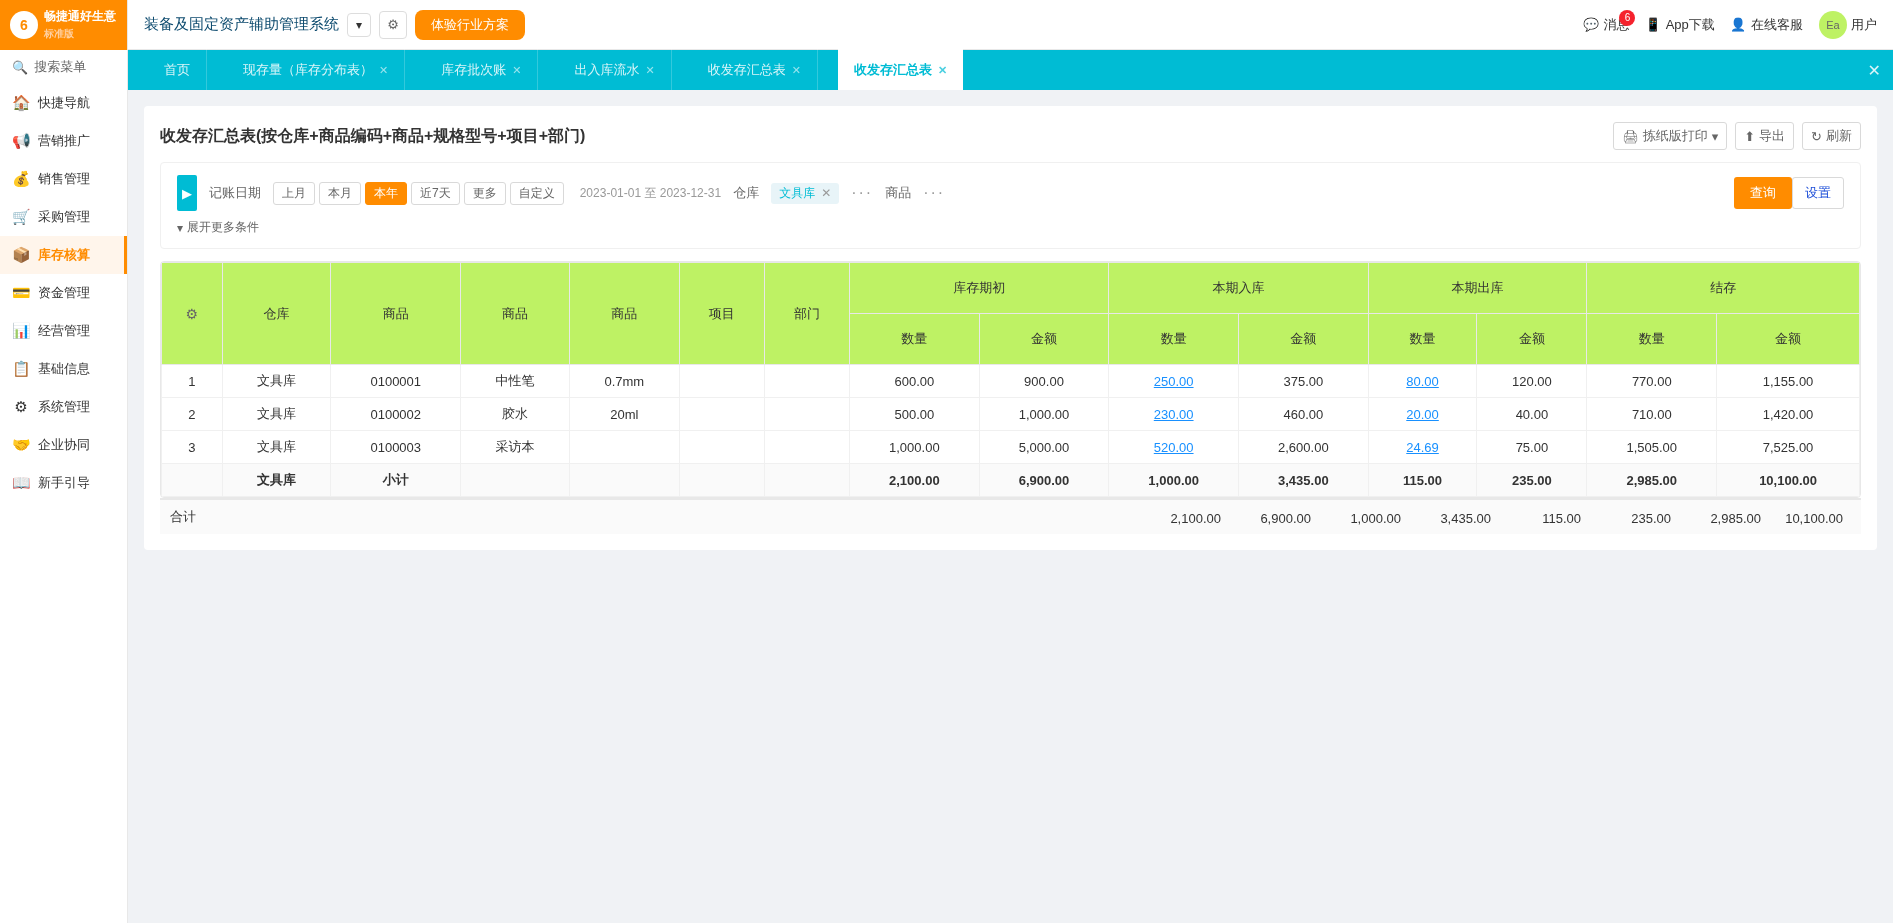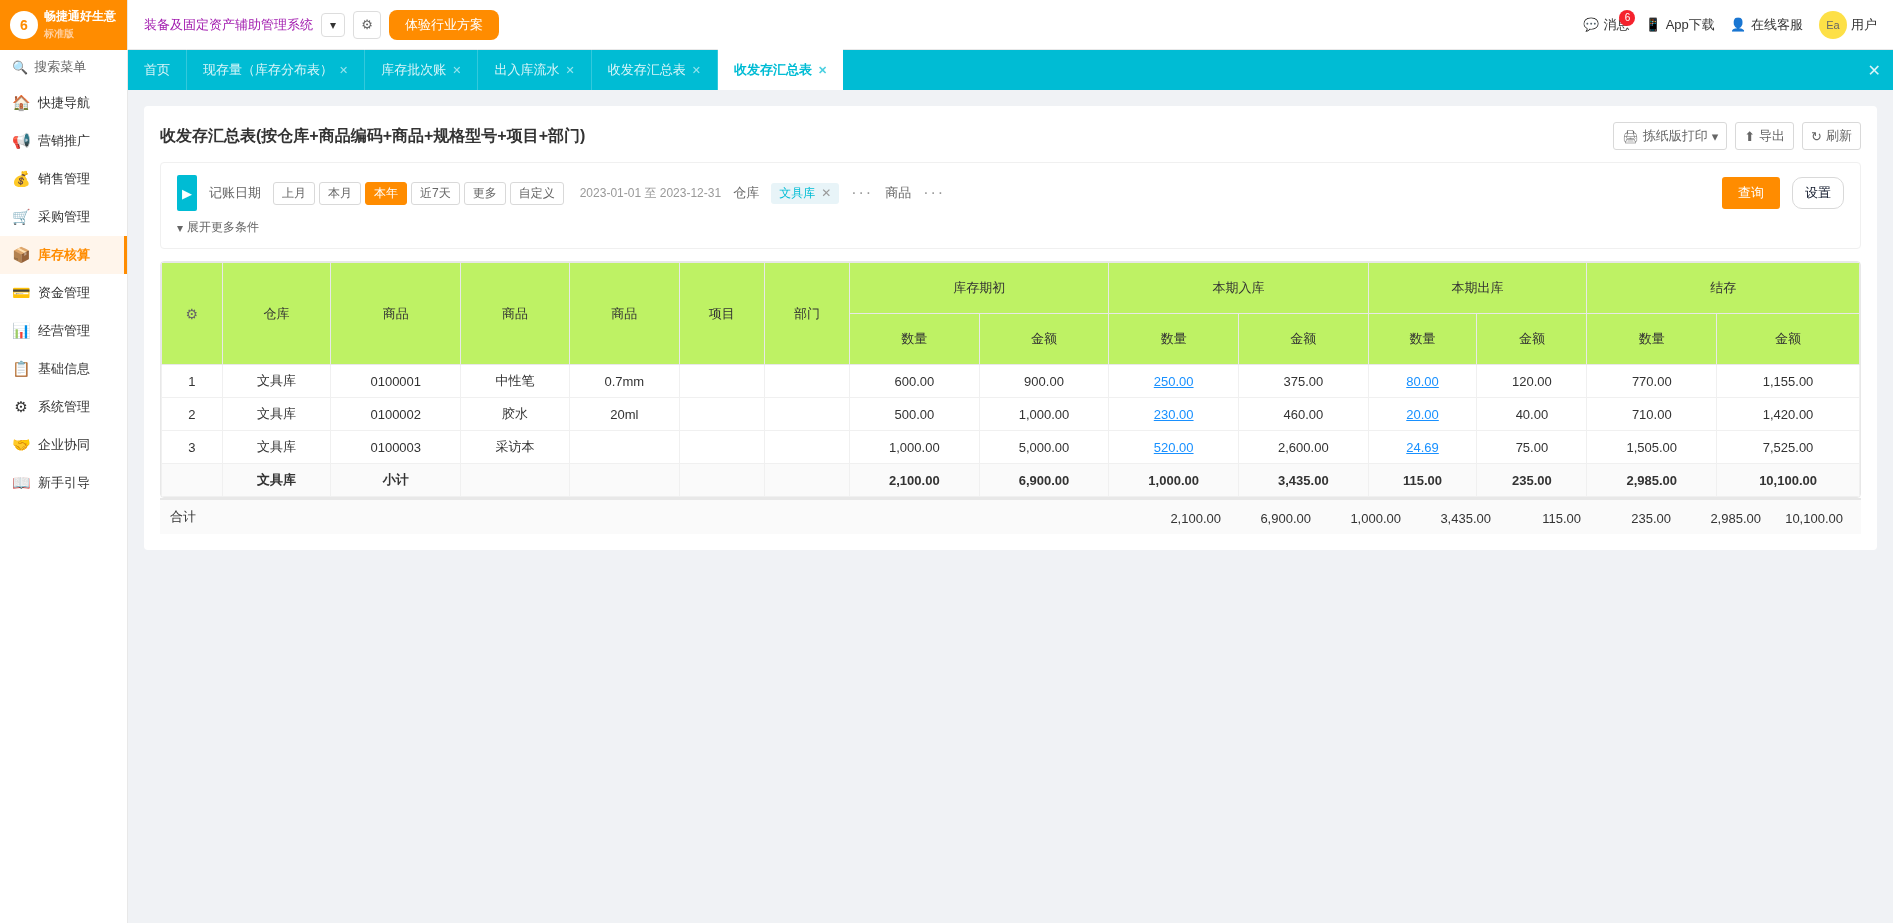--- a/index.html
+++ b/index.html
@@ -15,32 +15,32 @@
     .sidebar-item { display: flex; align-items: center; padding: 10px 12px; cursor: pointer; color: #333; gap: 8px; font-size: 13px; }
     .sidebar-item.active { background: #fff5eb; color: #ff8c00; font-weight: bold; border-right: 3px solid #ff8c00; }
     .sidebar-item-icon { font-size: 15px; width: 18px; text-align: center; }
 
     
     .main { flex: 1; display: flex; flex-direction: column; overflow: hidden; }
 
     
     .top-header { background: #fff; border-bottom: 1px solid #e8e8e8; padding: 0 16px; display: flex; align-items: center; justify-content: space-between; height: 50px; }
     .top-header-left { display: flex; align-items: center; gap: 8px; font-size: 13px; color: #333; }
-    .system-name { font-size: 13px; color: #a21caf; }
+    .system-name { font-size: 15px; color: #0c4a6e; }
     .header-select { border: 1px solid #ddd; border-radius: 4px; padding: 4px 8px; font-size: 12px; color: #333; cursor: pointer; display: flex; align-items: center; gap: 4px; }
     .gear-btn { width: 28px; height: 28px; border: 1px solid #ddd; border-radius: 4px; display: flex; align-items: center; justify-content: center; cursor: pointer; color: #666; }
     .trial-btn { background: #ff8c00; color: #fff; border: none; border-radius: 8px; padding: 6px 16px; cursor: pointer; font-size: 13px; font-family: Liberation Serif, serif; }
     .top-header-right { display: flex; align-items: center; gap: 16px; font-size: 13px; color: #333; }
     .header-action { display: flex; align-items: center; gap: 4px; cursor: pointer; position: relative; }
     .badge { background: #f5222d; color: #fff; border-radius: 50%; width: 16px; height: 16px; font-size: 10px; display: flex; align-items: center; justify-content: center; position: absolute; top: -6px; right: -6px; }
-    .user-avatar { width: 28px; height: 28px; background: #fde047; border-radius: 50%; display: flex; align-items: center; justify-content: center; font-size: 11px; color: #666; }
+    .user-avatar { width: 28px; height: 28px; background: #bef264; border-radius: 50%; display: flex; align-items: center; justify-content: center; font-size: 11px; color: #666; }
 
     
     .tab-bar { background: #00bcd4; display: flex; align-items: center; padding: 0; height: 40px; }
-    .tab-item { padding: 0 16px; height: 44px; display: flex; align-items: center; gap: 6px; cursor: pointer; color: rgba(255,255,255,0.85); font-size: 13px; border-right: 1px solid rgba(255,255,255,0.2); }
+    .tab-item { padding: 0 16px; height: 44px; display: flex; align-items: center; gap: 6px; cursor: pointer; color: rgba(255,255,255,0.85); font-size: 13px; border-right: 1px solid rgba(255,255,255,0.2); margin-left: 20px; }
     .tab-item.active { background: #fff; color: #00bcd4; font-weight: bold; border-right: none; }
     .tab-close { font-size: 11px; color: inherit; cursor: pointer; opacity: 0.7; }
     .tab-spacer { flex: 1; }
     .tab-close-all { padding: 0 12px; color: rgba(255,255,255,0.85); cursor: pointer; font-size: 16px; }
 
     
     .content { flex: 1; background: #f0f2f5; overflow-y: auto; padding: 16px; }
     .page-card { background: #fff; border-radius: 4px; padding: 16px; }
 
     
@@ -51,21 +51,21 @@
     .filter-label { color: #666; font-size: 13px; white-space: nowrap; }
     .filter-date-btns { display: flex; align-items: center; gap: 4px; }
     .date-btn { padding: 2px 8px; border: 1px solid #d9d9d9; border-radius: 3px; cursor: pointer; font-size: 12px; color: #666; background: #fff; }
     .date-btn.active { background: #ff8c00; color: #fff; border-color: #ff8c00; }
     .date-range { font-size: 12px; color: #999; margin-left: 4px; }
     .filter-tag { display: flex; align-items: center; gap: 4px; background: #e8f4f8; padding: 2px 8px; border-radius: 3px; font-size: 12px; color: #00bcd4; }
     .filter-tag-close { cursor: pointer; color: #999; margin-left: 2px; }
     .filter-dots { color: #999; cursor: pointer; font-size: 16px; letter-spacing: 2px; }
     .expand-btn { display: flex; align-items: center; gap: 4px; color: #666; font-size: 12px; cursor: pointer; margin-top: 8px; }
     .btn-query { background: #ff8c00; color: #fff; border: none; border-radius: 3px; padding: 6px 16px; cursor: pointer; font-size: 13px; }
-    .btn-settings { background: #fff; color: #0f172a; border: 1px solid #d9d9d9; border-radius: 10px; padding: 6px 12px; cursor: pointer; font-size: 13px; margin-left: 12px; }
+    .btn-settings { background: #fff; color: #1d4ed8; border: 1px solid #d9d9d9; border-radius: 3px; padding: 6px 12px; cursor: pointer; font-size: 13px; }
     .toolbar-btn { display: flex; align-items: center; gap: 4px; color: #666; font-size: 13px; cursor: pointer; padding: 4px 8px; border: 1px solid #d9d9d9; border-radius: 3px; background: #fff; }
 
     
     .data-table { width: 100%; border-collapse: collapse; font-size: 13px; }
     .data-table th { background: #bef264; color: #333; padding: 16px 10px; text-align: center; border: 1px solid #e8e8e8; font-weight: 500; white-space: nowrap; }
     .data-table td { padding: 7px 10px; border: 1px solid #f0f0f0; text-align: center; color: #333; }
     .data-table .subtotal td { font-weight: bold; background: #fafafa; }
     .underline { text-decoration: underline; cursor: pointer; color: #1890ff; }
     .settings-icon { color: #666; cursor: pointer; font-size: 14px; }
 

